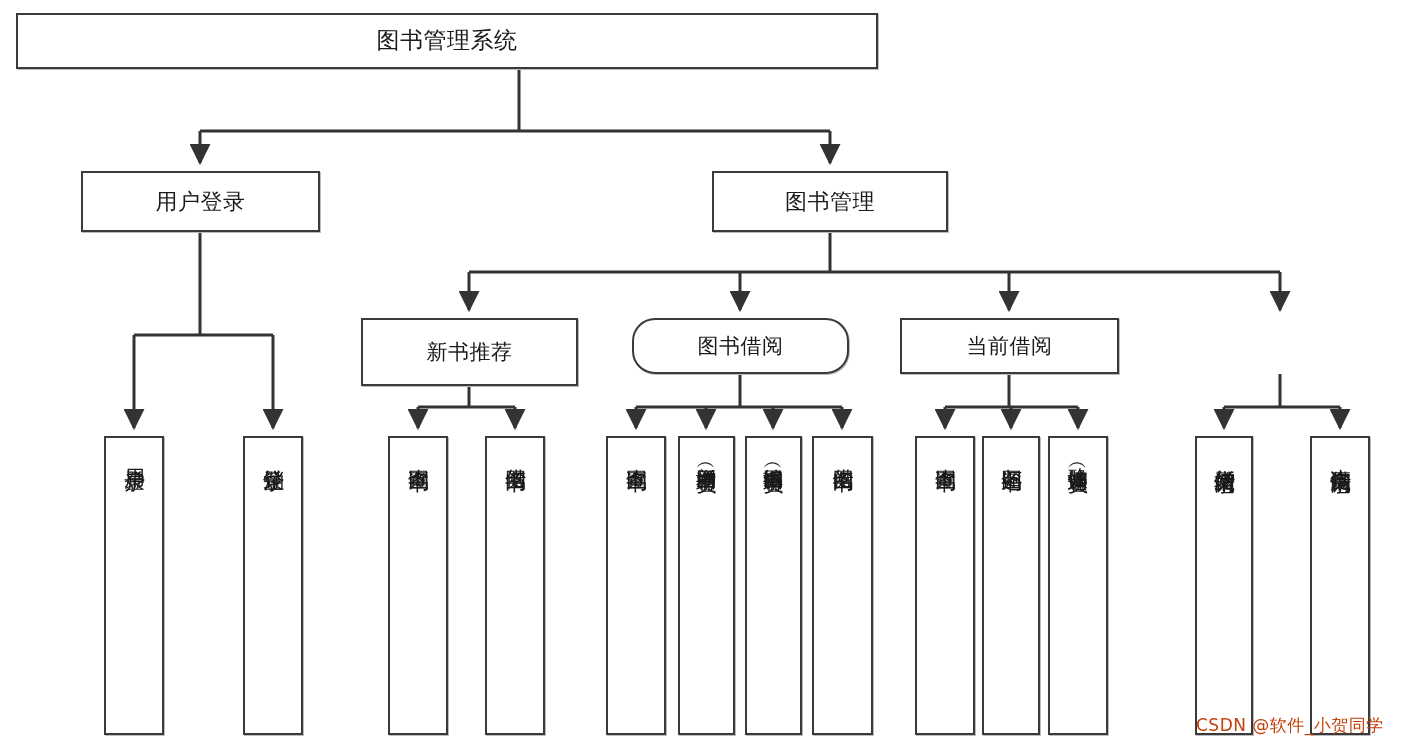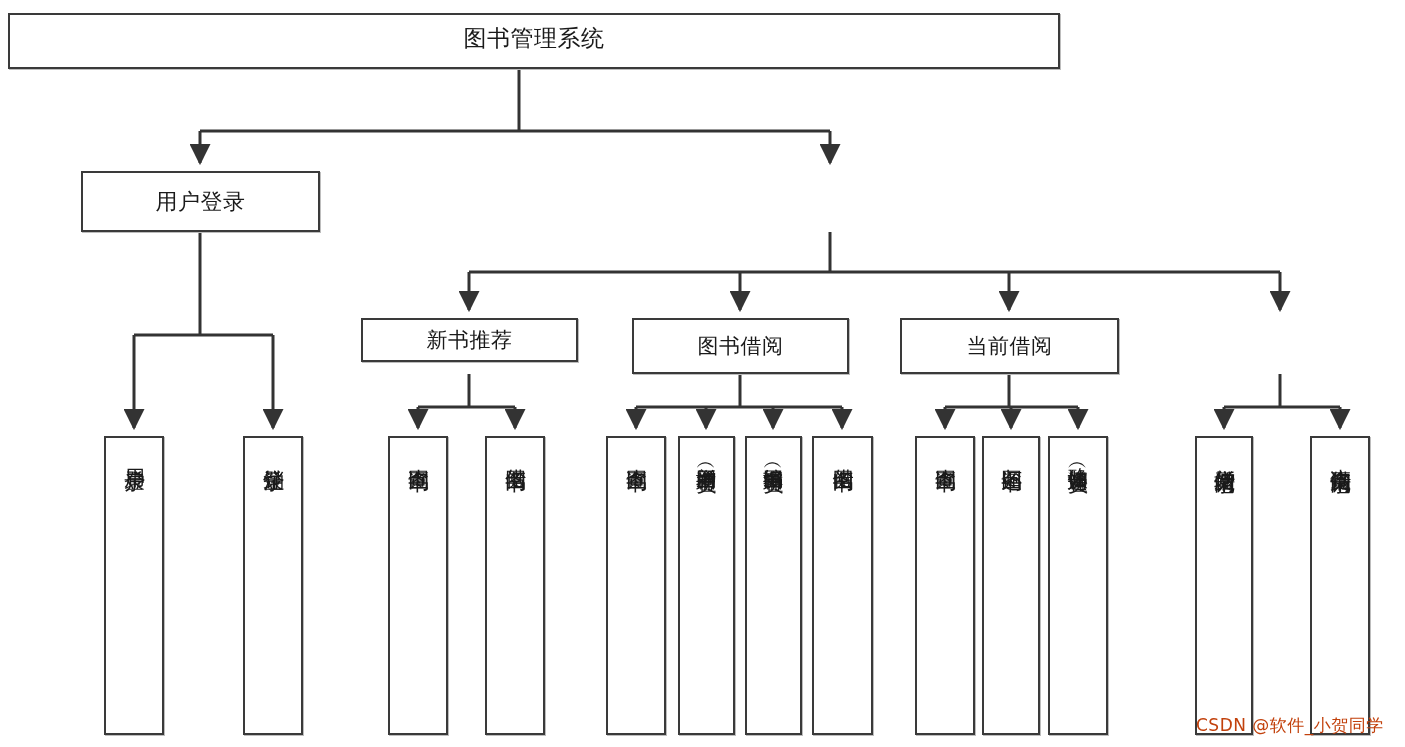--- a/index.html
+++ b/index.html
@@ -119,32 +119,35 @@
       <path d="M 1011 407 L 1011 428" marker-end="url(#arrow)"></path>
       <path d="M 1078 407 L 1078 428" marker-end="url(#arrow)"></path>
 
       <path d="M 1280 374 L 1280 407"></path>
       <path d="M 1224 407 L 1340 407"></path>
       <path d="M 1224 407 L 1224 428" marker-end="url(#arrow)"></path>
       <path d="M 1340 407 L 1340 428" marker-end="url(#arrow)"></path>
     </g>
   </svg>
 
-  <div class="node level-root" id="node-root" style="left: 8px; top: 13px; width: 1052px; height: 56px; font-family: Liberation Mono, monospace;">
+  <div class="node level-root" id="node-root" style="left: 16px; top: 13px; width: 862px; height: 56px;">
     <span class="node-label">图书管理系统</span>
   </div>
 
   <div class="node level-2" id="node-level2-0" style="left: 81px; top: 171px; width: 239px; height: 61px;">
     <span class="node-label">用户登录</span>
   </div>
+  <div class="node level-2" id="node-level2-1" style="left: 712px; top: 171px; width: 236px; height: 61px;">
+    <span class="node-label">图书管理</span>
+  </div>
 
-  <div class="node level-3" id="node-level3-0" style="left: 361px; top: 318px; width: 217px; height: 44px;">
+  <div class="node level-3" id="node-level3-0" style="left: 361px; top: 318px; width: 217px; height: 68px;">
     <span class="node-label">新书推荐</span>
   </div>
-  <div class="node level-3" id="node-level3-1" style="left: 632px; top: 318px; width: 217px; height: 56px;">
+  <div class="node level-3" id="node-level3-1" style="left: 632px; top: 318px; width: 217px; height: 56px; border-radius: 23px;">
     <span class="node-label">图书借阅</span>
   </div>
   <div class="node level-3" id="node-level3-2" style="left: 900px; top: 318px; width: 219px; height: 56px;">
     <span class="node-label">当前借阅</span>
   </div>
 
   <div class="node leaf" id="node-leaf-0" style="left: 104px; top: 436px; width: 60px; height: 299px;">
     <span class="node-label">用户登录</span>
   </div>
   <div class="node leaf" id="node-leaf-1" style="left: 243px; top: 436px; width: 60px; height: 299px;">

